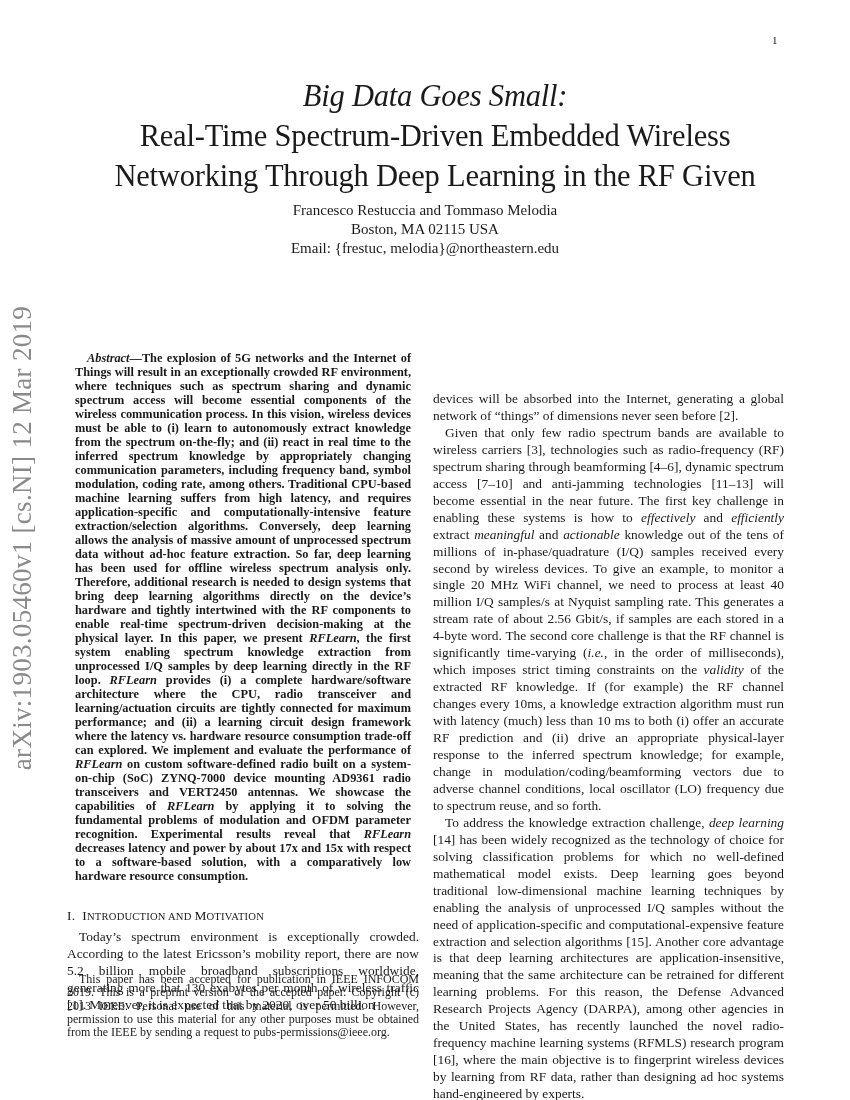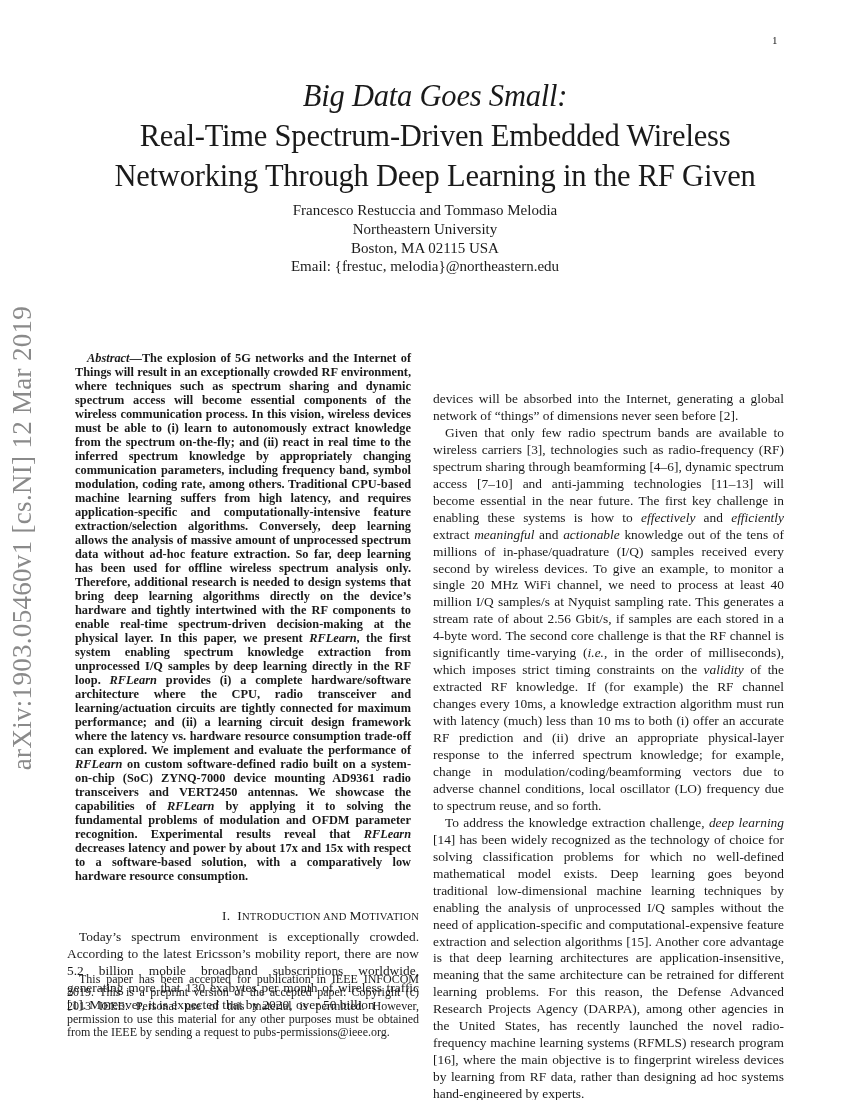--- a/index.html
+++ b/index.html
@@ -67,21 +67,21 @@
     .abstract {
       font-weight: bold;
       font-size: 12.35px;
       line-height: 14px;
       text-indent: 12px;
       margin: 8px;
     }
     .abstract .label { font-style: italic; }
     .abstract em { font-style: italic; }
     .section-heading {
-      text-align: right;
+      text-align: left;
       font-size: 13.4px;
       margin: 25px 0 3px 0;
       letter-spacing: 0.2px;
     }
     .sc-big { font-size: 13.4px; }
     .sc-small { font-size: 10.6px; }
     p.body {
       margin: 0;
       text-indent: 12px;
     }
@@ -103,21 +103,20 @@
 <div class="page-number">1</div>
 
 <div class="title-block">
   <div class="title-line italic">Big Data Goes Small:</div>
   <div class="title-line">Real-Time Spectrum-Driven Embedded Wireless</div>
   <div class="title-line">Networking Through Deep Learning in the RF Given</div>
 </div>
 
 <div class="authors">
   <div>Francesco Restuccia and Tommaso Melodia</div>
-  <div>Northeastern University</div>
   <div>Boston, MA 02115 USA</div>
   <div>Email: {frestuc, melodia}@northeastern.edu</div>
 </div>
 
 <div class="arxiv-stamp">arXiv:1903.05460v1  [cs.NI]  12 Mar 2019</div>
 
 <div class="column col-left">
   <p class="abstract"><span class="label">Abstract</span><span>—</span><span>The explosion of 5G networks and the Internet of Things will result in an exceptionally crowded RF environment, where techniques such as spectrum sharing and dynamic spectrum access will become essential components of the wireless communication process. In this vision, wireless devices must be able to (i) learn to autonomously extract knowledge from the spectrum on-the-fly; and (ii) react in real time to the inferred spectrum knowledge by appropriately changing communication parameters, including frequency band, symbol modulation, coding rate, among others. Traditional CPU-based machine learning suffers from high latency, and requires application-specific and computationally-intensive feature extraction/selection algorithms. Conversely, deep learning allows the analysis of massive amount of unprocessed spectrum data without ad-hoc feature extraction. So far, deep learning has been used for offline wireless spectrum analysis only. Therefore, additional research is needed to design systems that bring deep learning algorithms directly on the device’s hardware and tightly intertwined with the RF components to enable real-time spectrum-driven decision-making at the physical layer. In this paper, we present </span><em>RFLearn</em><span>, the first system enabling spectrum knowledge extraction from unprocessed I/Q samples by deep learning directly in the RF loop. </span><em>RFLearn</em><span> provides (i) a complete hardware/software architecture where the CPU, radio transceiver and learning/actuation circuits are tightly connected for maximum performance; and (ii) a learning circuit design framework where the latency vs. hardware resource consumption trade-off can explored. We implement and evaluate the performance of </span><em>RFLearn</em><span> on custom software-defined radio built on a system-on-chip (SoC) ZYNQ-7000 device mounting AD9361 radio transceivers and VERT2450 antennas. We showcase the capabilities of </span><em>RFLearn</em><span> by applying it to solving the fundamental problems of modulation and OFDM parameter recognition. Experimental results reveal that </span><em>RFLearn</em><span> decreases latency and power by about 17x and 15x with respect to a software-based solution, with a comparatively low hardware resource consumption.</span></p>
 
   <div class="section-heading"><span>I.</span>&nbsp;&nbsp;<span class="sc-big">I</span><span class="sc-small">NTRODUCTION AND </span><span class="sc-big">M</span><span class="sc-small">OTIVATION</span></div>

